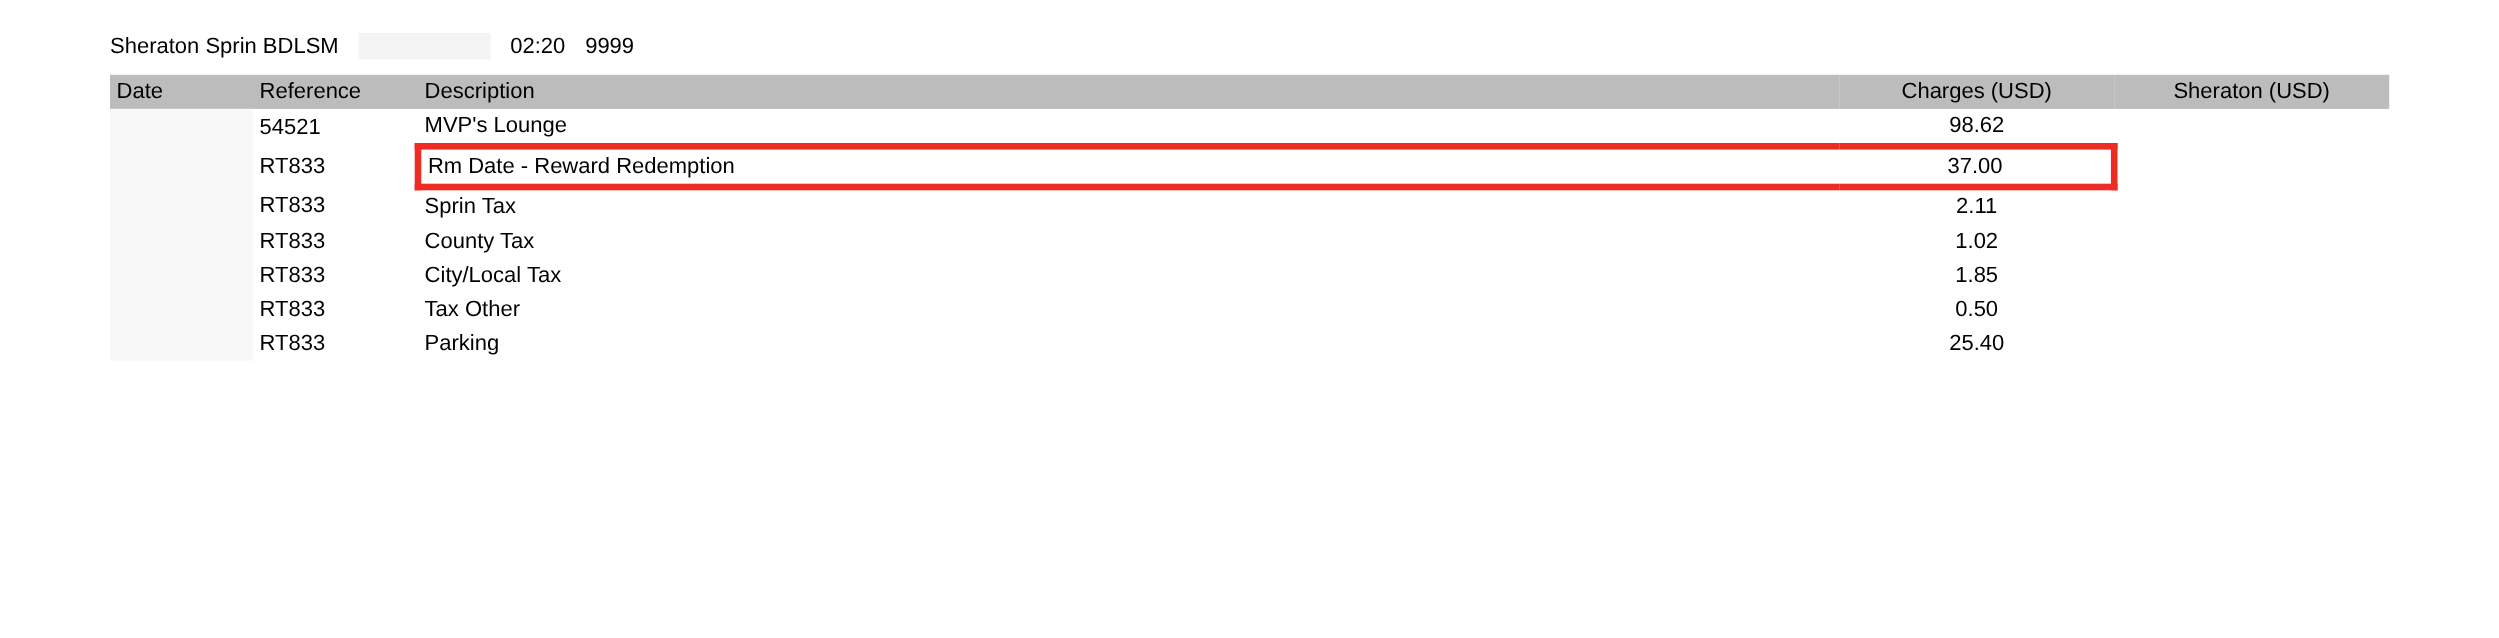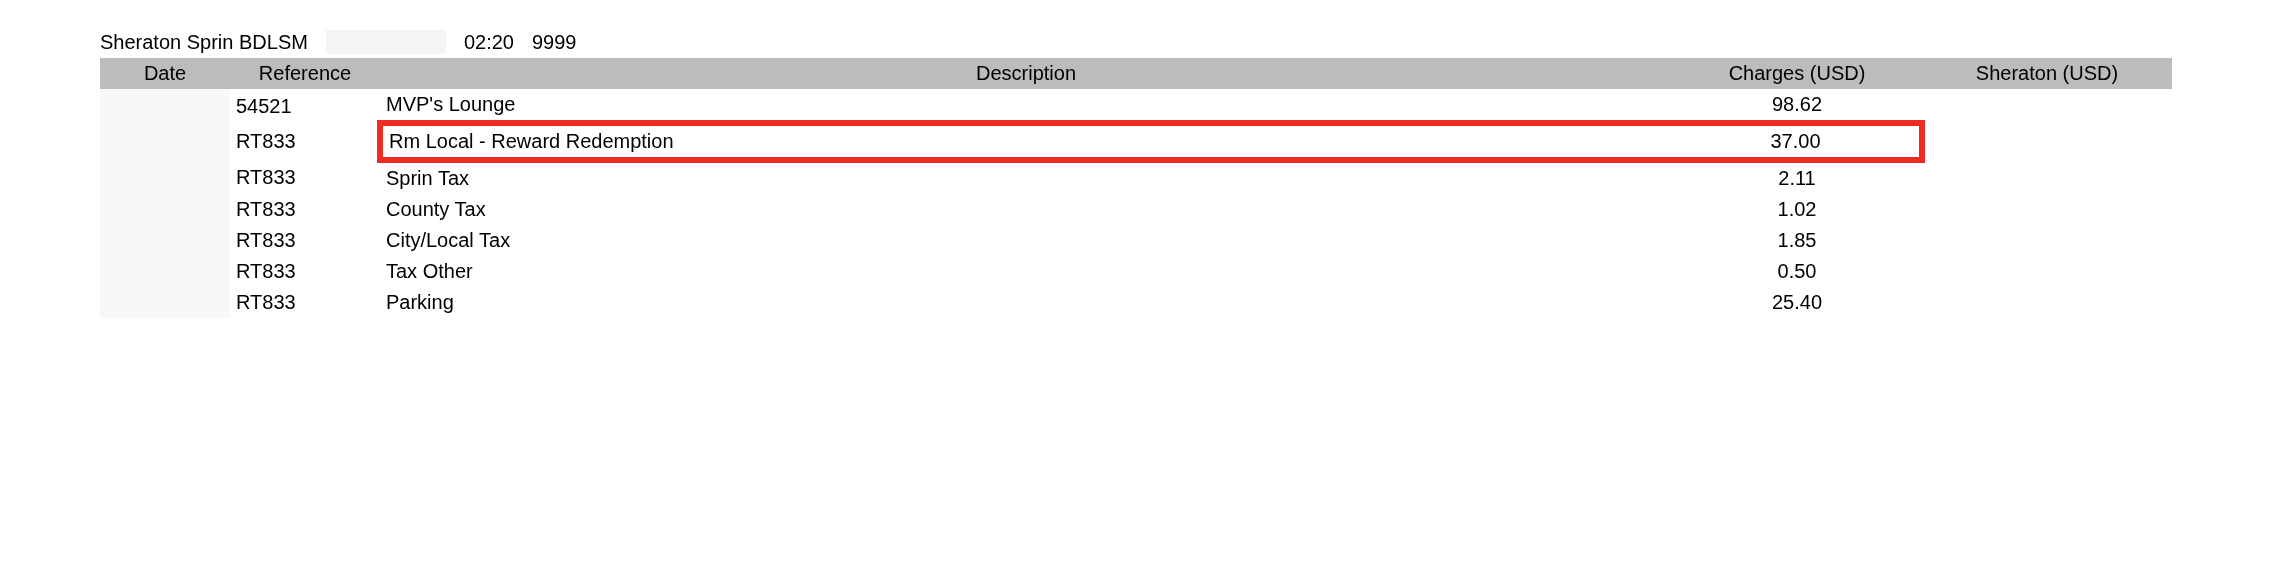--- a/index.html
+++ b/index.html
@@ -13,37 +13,37 @@
   .page {
     padding: 30px 100px 30px 100px;
   }
   .meta-line {
     margin-bottom: 4px;
   }
   .info-row {
     display: flex;
     gap: 18px;
     align-items: center;
-    margin-bottom: 4px;
+    margin-bottom: 14px;
   }
   .redacted {
     display: inline-block;
     width: 120px;
     height: 24px;
     background: #f4f4f4;
   }
   table.folio {
     width: 100%;
     border-collapse: collapse;
     table-layout: fixed;
   }
   table.folio th {
     background: #bcbcbc;
     font-weight: normal;
-    text-align: center;
+    text-align: left;
     padding: 4px 6px;
   }
   table.folio th.num, table.folio td.num {
     text-align: center;
   }
   table.folio td {
     padding: 4px 6px;
     vertical-align: middle;
     margin-top: 20px;
   }
@@ -101,21 +101,21 @@
         <tr>
           <td class="date-cell"></td>
           <td>54521</td>
           <td>MVP's Lounge</td>
           <td class="num">98.62</td>
           <td class="num"></td>
         </tr>
         <tr>
           <td class="date-cell"></td>
           <td>RT833</td>
-          <td class="hl-desc">Rm Local - Reward Redemption</td>
+          <td class="hl-desc">Rm Date - Reward Redemption</td>
           <td class="num hl-chg">37.00</td>
           <td class="num"></td>
         </tr>
         <tr>
           <td class="date-cell"></td>
           <td>RT833</td>
           <td>Sprin Tax</td>
           <td class="num">2.11</td>
           <td class="num"></td>
         </tr>

